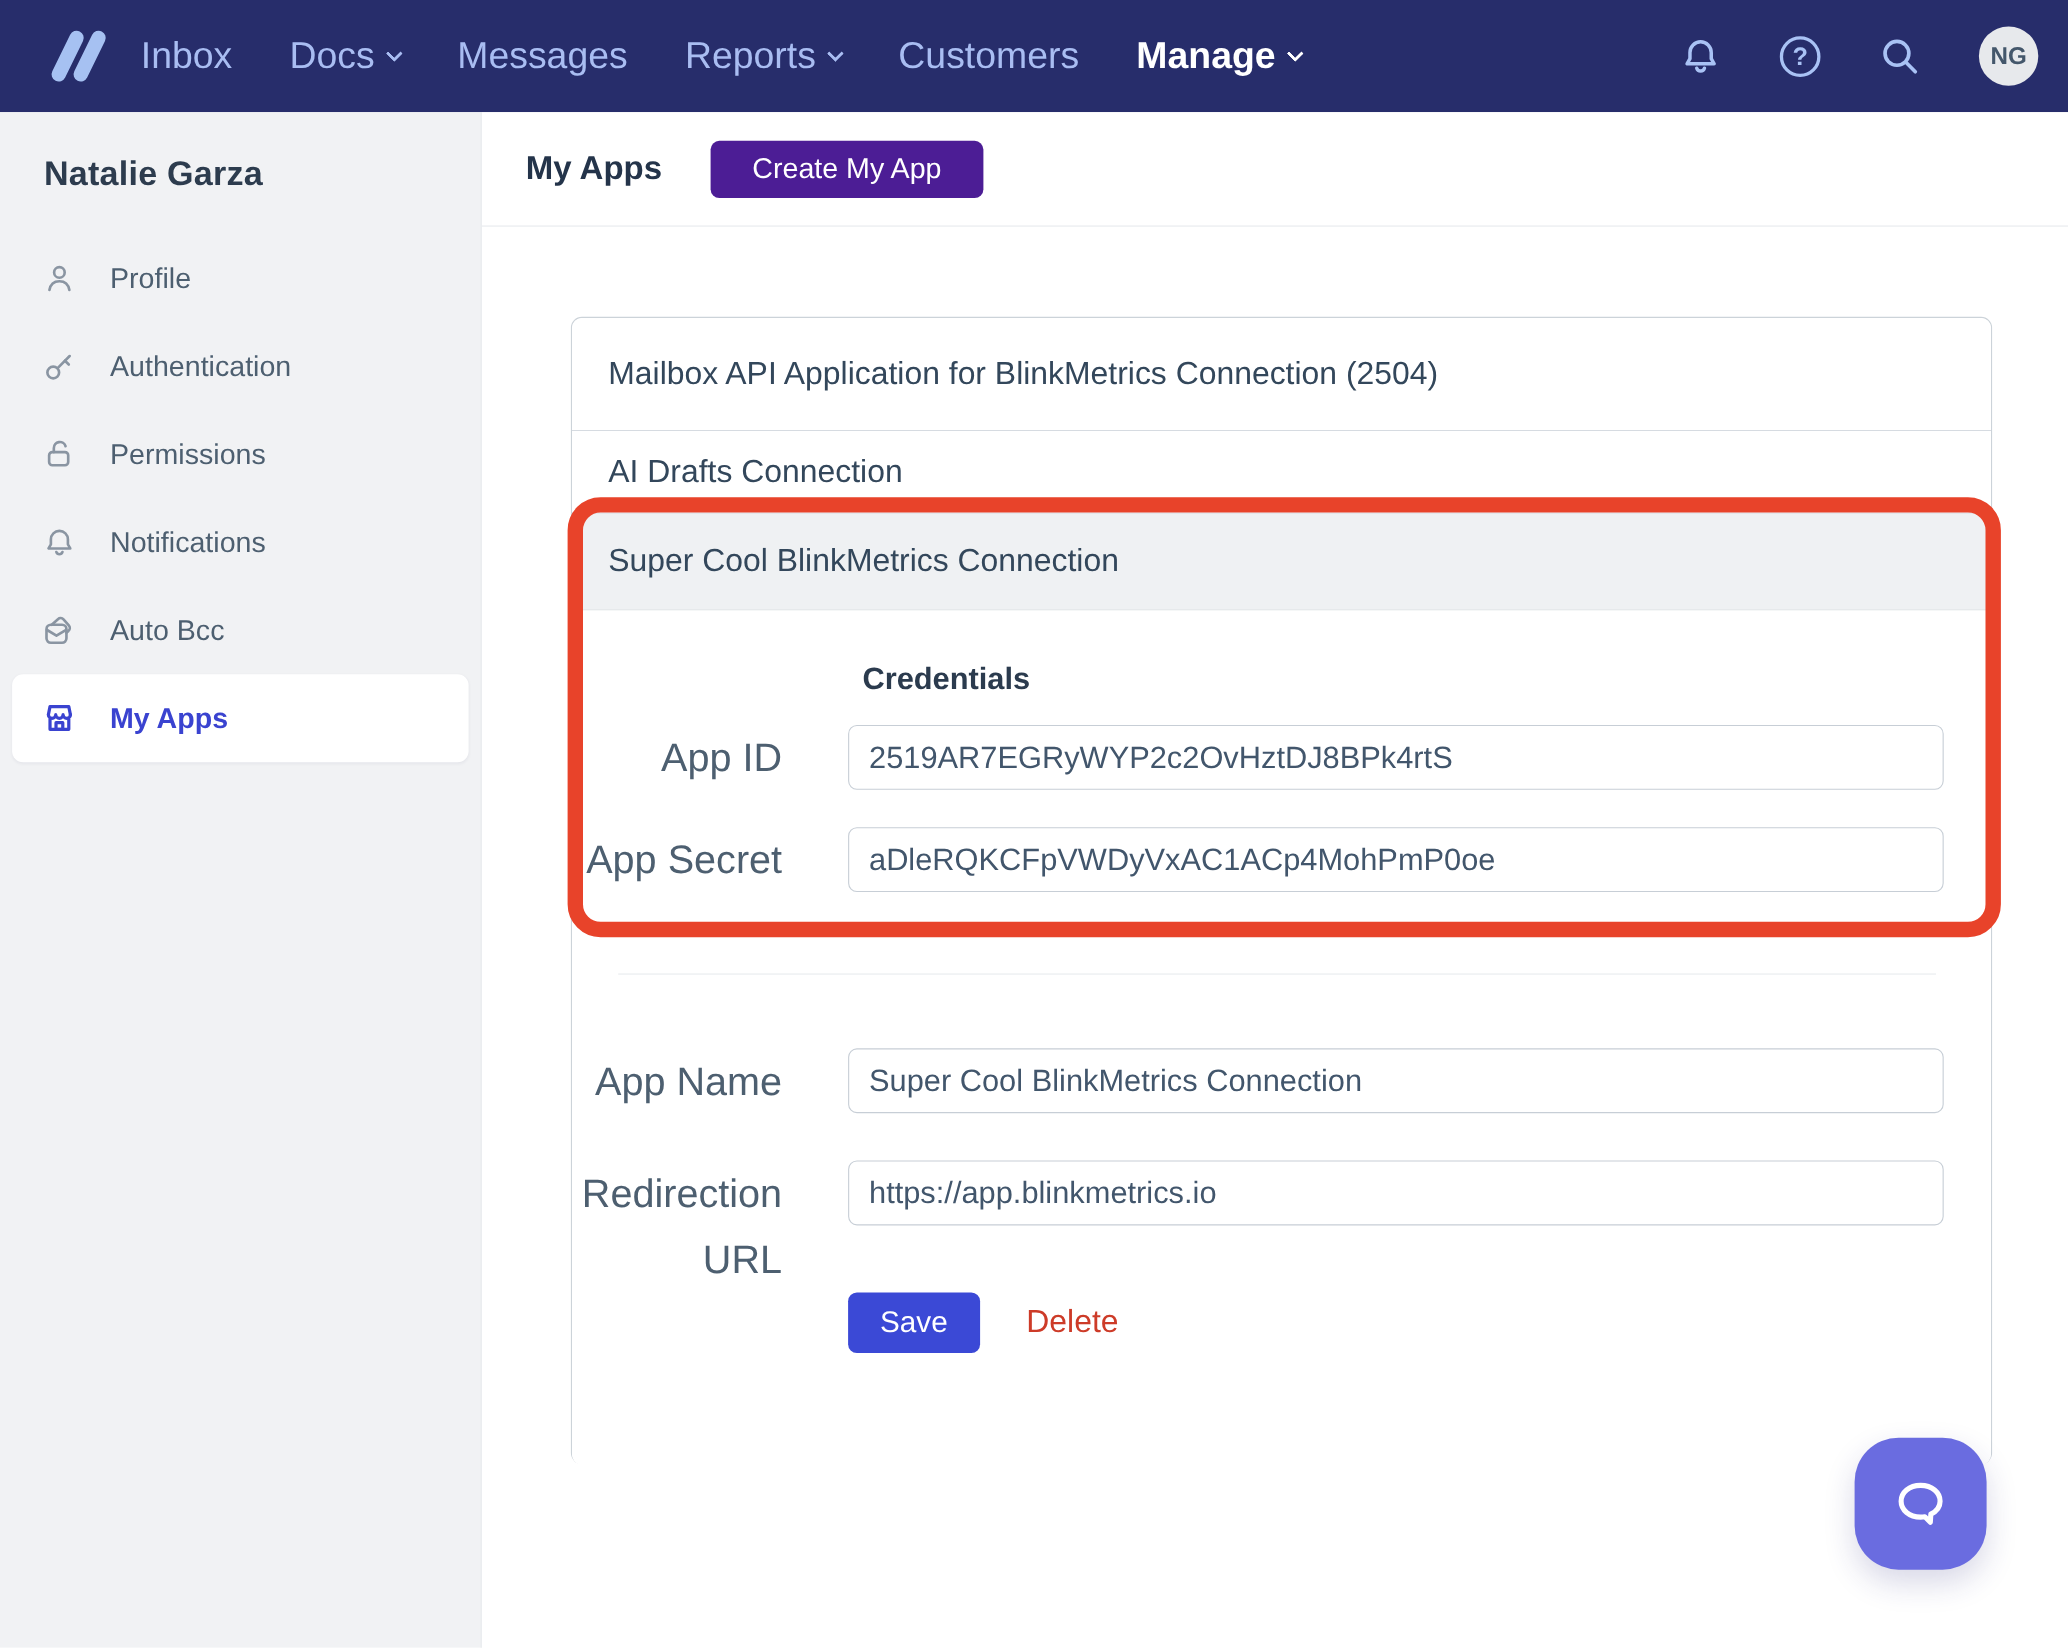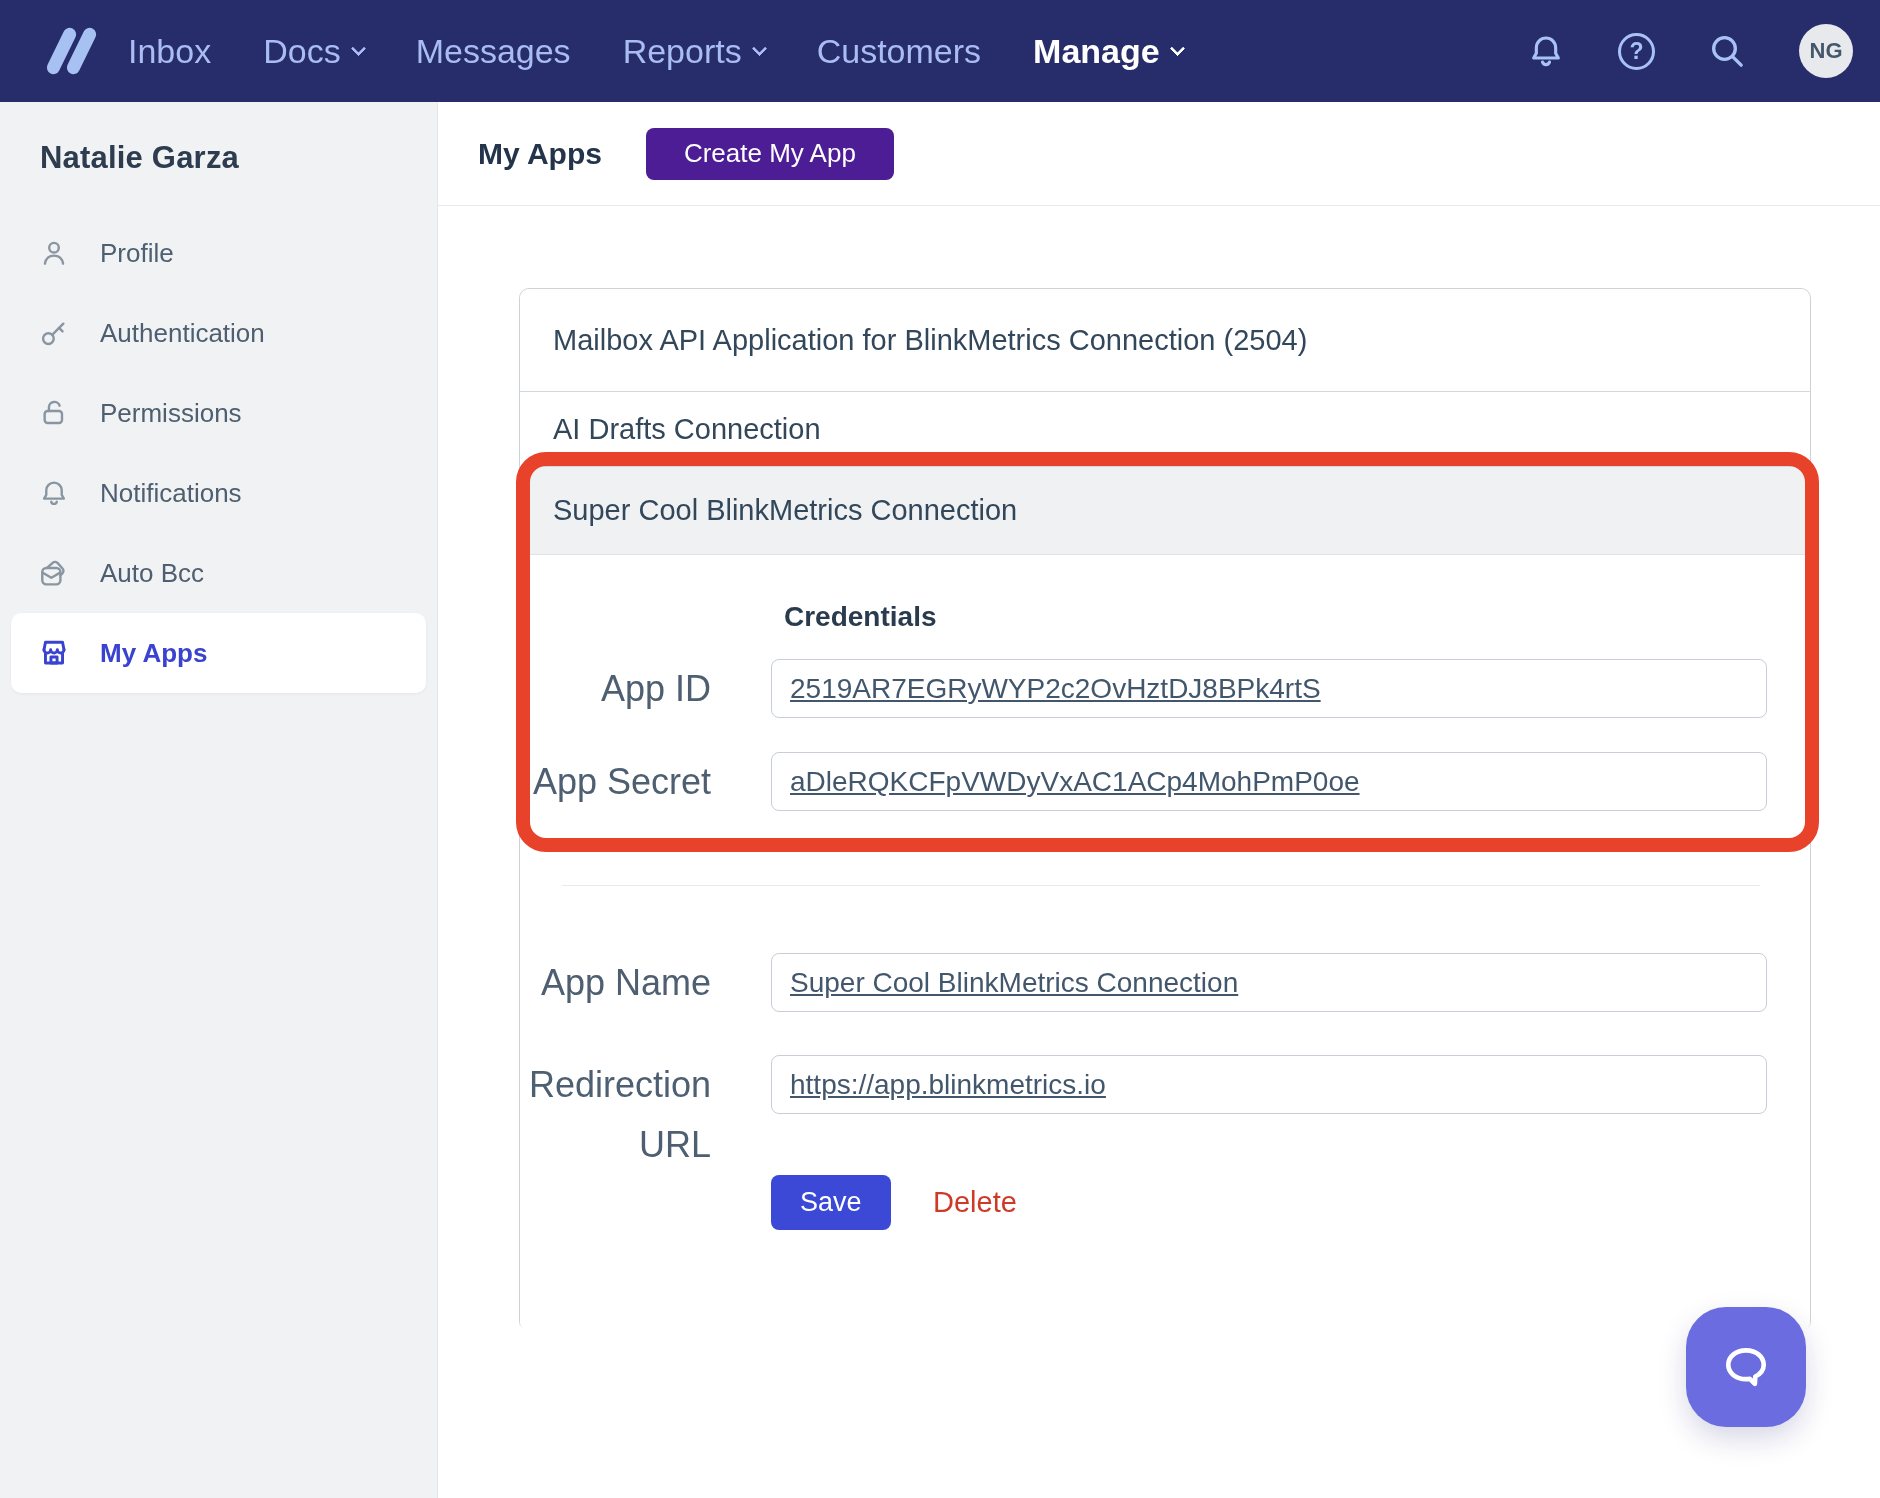--- a/index.html
+++ b/index.html
@@ -81,21 +81,21 @@
   .app-detail { position:relative; height:777px; background:#ffffff; border-radius:0 0 10px 10px; }
   .cred-heading { position:absolute; left:252px; top:46px; font-size:28px; font-weight:700; color:#2b3b4e;margin-left:12px; }
   .field-row { position:absolute; left:0; width:100%; }
   .field-label {
     position:absolute; left:0; top:0; width:191px; text-align:right;
     font-size:36px; color:#4d5f70; line-height:60px;
   }
   .field-input {
     position:absolute; left:251px; top:0; width:996px; height:59px;
     border:1.5px solid #c7ced6; border-radius:8px; background:#ffffff;
-    font-size:28px; color:#42566c; font-family:inherit; padding:0 18px;text-decoration:underline;
+    font-size:28px; color:#42566c; font-family:inherit; padding:0 18px;
   }
   .row-appid     { top:104px; }
   .row-appsecret { top:197px; }
   .row-appname   { top:398px; }
   .row-redirect  { top:500px; }
   .detail-divider { position:absolute; left:42px; top:330px; width:1198px; height:0; border-top:1px solid #e8ebee; }
   .btn-save {
     position:absolute; left:251px; top:620px; height:55px; padding:0 29px;
     background:#3b49d6; color:#ffffff; border:none; border-radius:8px;
     font-size:27px; font-family:inherit; cursor:pointer;

